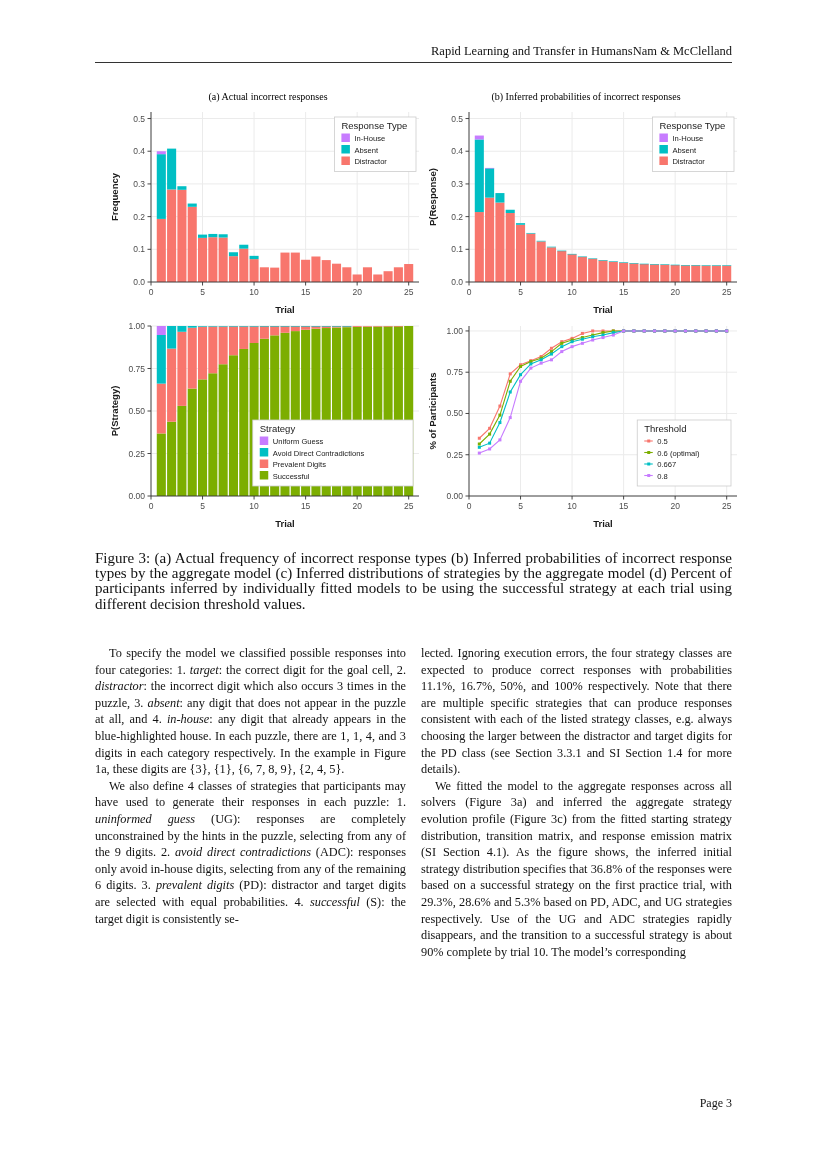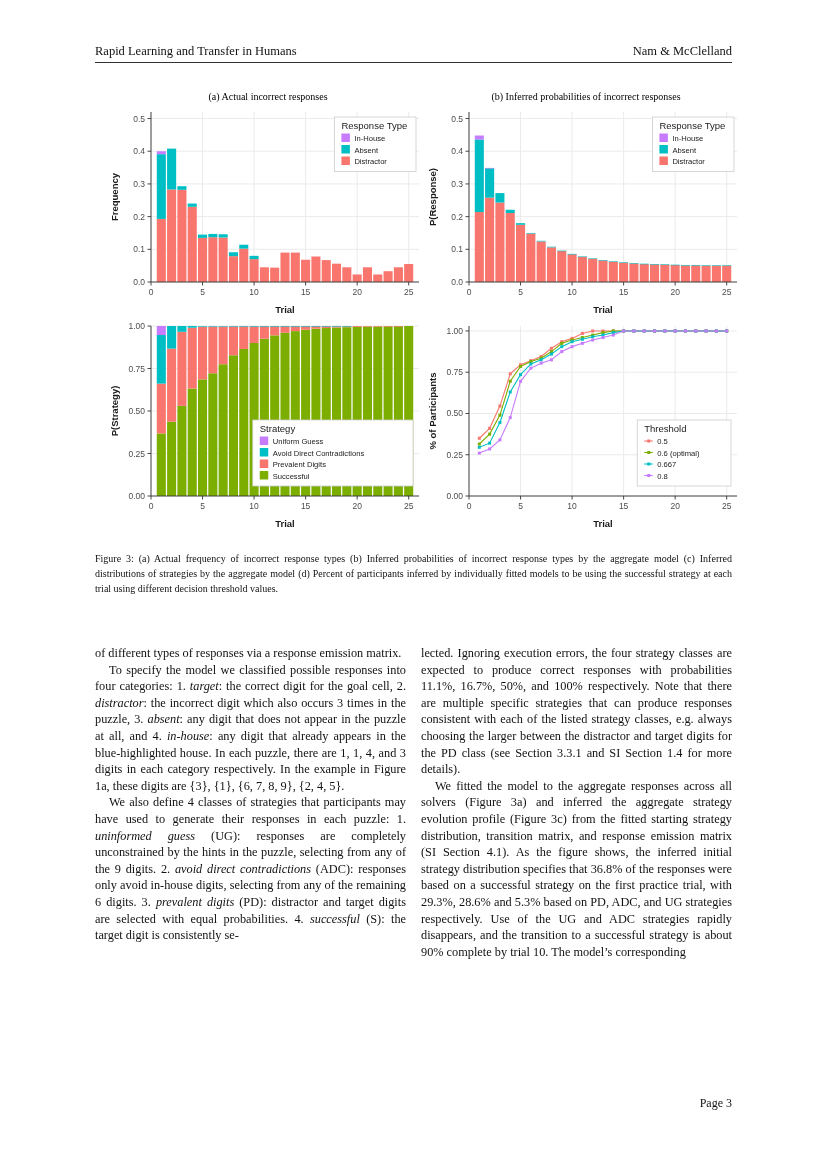--- a/index.html
+++ b/index.html
@@ -1,37 +1,37 @@
 <!DOCTYPE html>
 <html><head>
 <meta charset="utf-8">
 <style>
   html,body{margin:0;padding:0;background:#ffffff;}
   body{width:827px;height:1169px;font-family:"Liberation Serif",serif;color:#111;position:relative;overflow:hidden;}
   .page{position:absolute;inset:0;}
 
   
-  .header{position:absolute;left:95px;top:44px;width:637px;display:flex;justify-content:space-between;
+  .header{position:absolute;left:95px;top:44px;width:637px;display:flex;justify-content:flex-end;
           font-size:12.5px;font-family:"Liberation Serif",serif;}
   .header-rule{position:absolute;left:95px;top:62px;width:637px;height:1px;background:#333;}
 
   
   .figure{position:absolute;left:95px;top:90px;width:637px;height:455px;}
   .panel{position:absolute;width:318px;height:228px;}
   .p-a{left:14px;top:0;}
   .p-b{left:332px;top:0;}
   .p-c{left:14px;top:230px;}
   .p-d{left:332px;top:230px;}
   .panel-title{text-align:center;font-size:10px;font-family:"Liberation Serif",serif;color:#000;
                line-height:14px;height:16px;}
   .plotwrap{position:relative;width:100%;height:210px;}
   .plot-svg{display:block;}
 
   
-  .caption{position:absolute;left:95px;top:551px;width:637px;font-size:10px;line-height:15.2px;
+  .caption{position:absolute;left:95px;top:551px;width:637px;font-size:15px;line-height:15.2px;
            text-align:justify;font-family:"Liberation Serif",serif;}
 
   
   .col{position:absolute;top:645px;width:311px;font-size:12.3px;line-height:16.6px;text-align:justify;
        font-family:"Liberation Serif",serif;hyphens:none;}
   .col-left{left:95px;}
   .col-right{left:421px;}
   .col p{margin:0;text-indent:14px;}
   .col p.noindent{text-indent:0;}
   .col p + p{margin-top:0;}
@@ -545,21 +545,20 @@
               <text x="230.25" y="158.5" font-size="7.6" text-anchor="start" fill="#1a1a1a">0.8</text>
             </g>
           </svg>
         </div>
     </div>
   </div>
 
   <div class="caption">Figure 3: (a) Actual frequency of incorrect response types (b) Inferred probabilities of incorrect response types by the aggregate model (c) Inferred distributions of strategies by the aggregate model (d) Percent of participants inferred by individually fitted models to be using the successful strategy at each trial using different decision threshold values.</div>
 
   <div class="col col-left">
-      <p class="noindent">of different types of responses via a response emission matrix.</p>
       <p>To specify the model we classified possible responses into four categories: 1. <i>target</i>: the correct digit for the goal cell, 2. <i>distractor</i>: the incorrect digit which also occurs 3 times in the puzzle, 3. <i>absent</i>: any digit that does not appear in the puzzle at all, and 4. <i>in-house</i>: any digit that already appears in the blue-highlighted house. In each puzzle, there are 1, 1, 4, and 3 digits in each category respectively. In the example in Figure 1a, these digits are {3}, {1}, {6, 7, 8, 9}, {2, 4, 5}.</p>
       <p>We also define 4 classes of strategies that participants may have used to generate their responses in each puzzle: 1. <i>uninformed guess</i> (UG): responses are completely unconstrained by the hints in the puzzle, selecting from any of the 9 digits. 2. <i>avoid direct contradictions</i> (ADC): responses only avoid in-house digits, selecting from any of the remaining 6 digits. 3. <i>prevalent digits</i> (PD): distractor and target digits are selected with equal probabilities. 4. <i>successful</i> (S): the target digit is consistently se-</p>
     </div>
   <div class="col col-right">
       <p class="noindent">lected. Ignoring execution errors, the four strategy classes are expected to produce correct responses with probabilities 11.1%, 16.7%, 50%, and 100% respectively. Note that there are multiple specific strategies that can produce responses consistent with each of the listed strategy classes, e.g. always choosing the larger between the distractor and target digits for the PD class (see Section 3.3.1 and SI Section 1.4 for more details).</p>
       <p>We fitted the model to the aggregate responses across all solvers (Figure 3a) and inferred the aggregate strategy evolution profile (Figure 3c) from the fitted starting strategy distribution, transition matrix, and response emission matrix (SI Section 4.1). As the figure shows, the inferred initial strategy distribution specifies that 36.8% of the responses were based on a successful strategy on the first practice trial, with 29.3%, 28.6% and 5.3% based on PD, ADC, and UG strategies respectively. Use of the UG and ADC strategies rapidly disappears, and the transition to a successful strategy is about 90% complete by trial 10. The model’s corresponding</p>
     </div>
 
   <div class="footer">Page 3</div>
 </div>

